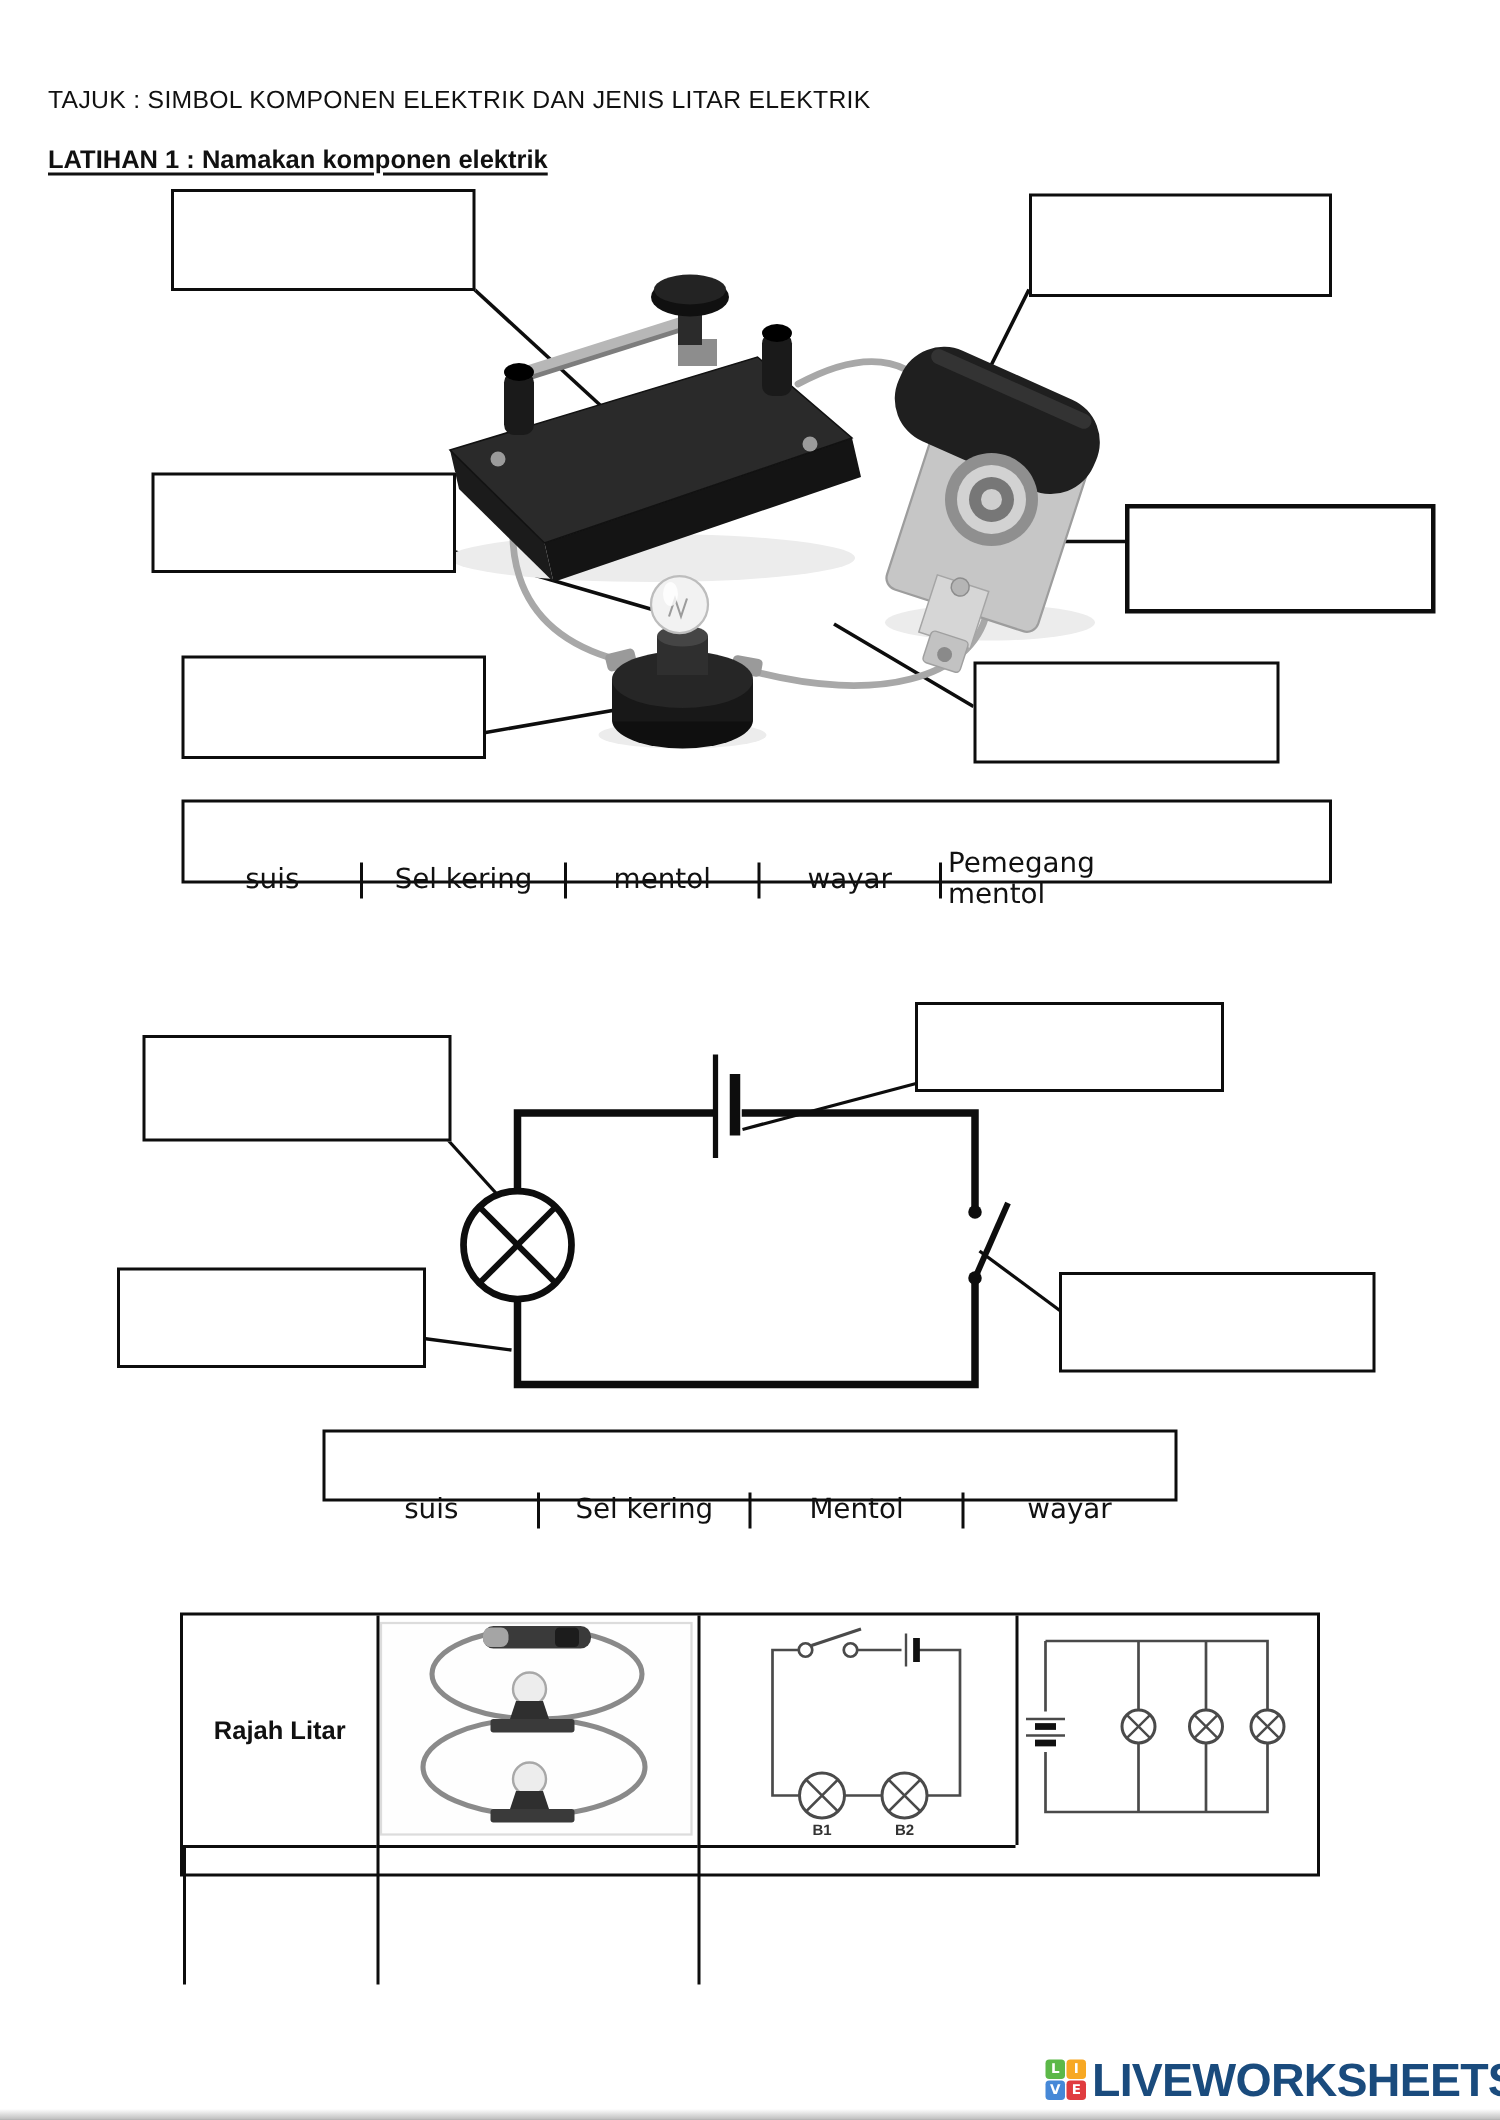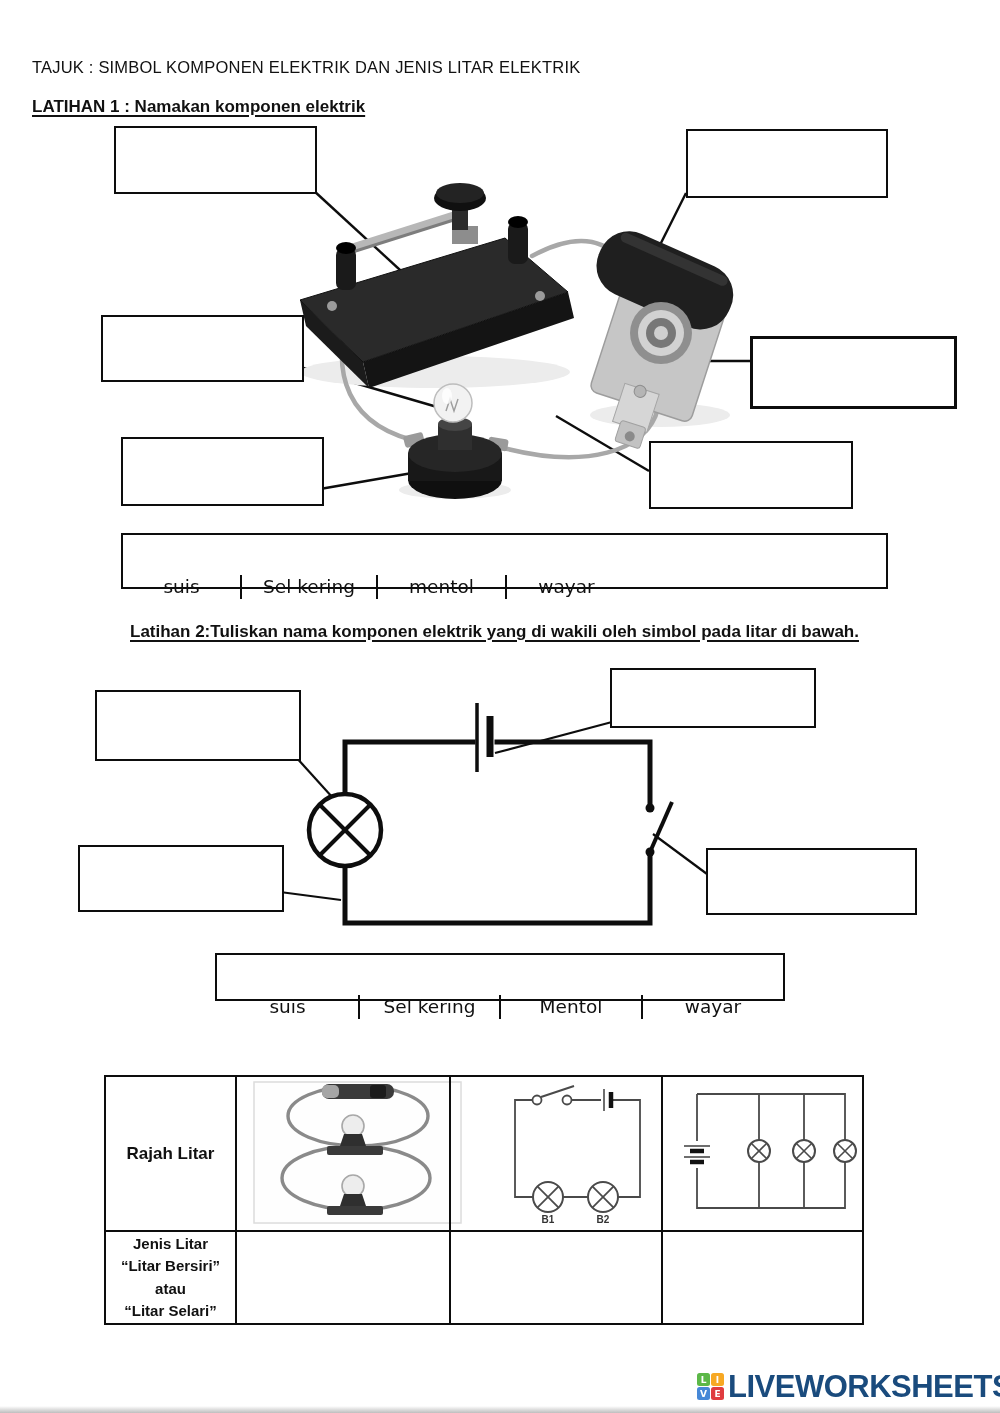--- a/index.html
+++ b/index.html
@@ -225,54 +225,44 @@
   <div class="abs ansbox" style="left:101px;top:315px;width:199px;height:63px;"></div>
   <div class="abs ansbox thick" style="left:750px;top:336px;width:201px;height:67px;"></div>
   <div class="abs ansbox" style="left:121px;top:437px;width:199px;height:65px;"></div>
   <div class="abs ansbox" style="left:649px;top:441px;width:200px;height:64px;"></div>
 
   <div class="abs wb" style="left:121px;top:533px;width:767px;height:56px;">
     <div class="wb-cell" style="width:117px;">suis</div>
     <div class="wb-cell" style="width:136px;">Sel kering</div>
     <div class="wb-cell" style="width:129px;">mentol</div>
     <div class="wb-cell" style="width:121px;">wayar</div>
-  </div>
-
-  <div class="abs" style="left:130px;top:622px;">
-    <span class="hd">Latihan 2:Tuliskan nama komponen elektrik yang di wakili oleh simbol pada litar di bawah.</span>
-  </div>
+    <div class="wb-cell" style="width:143px;">Pemegang mentol</div>
+  </div>
+
 
   <div class="abs ansbox" style="left:95px;top:690px;width:202px;height:67px;"></div>
   <div class="abs ansbox" style="left:610px;top:668px;width:202px;height:56px;"></div>
   <div class="abs ansbox" style="left:78px;top:845px;width:202px;height:63px;"></div>
   <div class="abs ansbox" style="left:706px;top:848px;width:207px;height:63px;"></div>
 
   <div class="abs wb" style="left:215px;top:953px;width:570px;height:48px;">
     <div class="wb-cell" style="width:142px;">suis</div>
     <div class="wb-cell" style="width:142px;">Sel kering</div>
     <div class="wb-cell" style="width:143px;">Mentol</div>
     <div class="wb-cell" style="width:143px;">wayar</div>
   </div>
 
 
-  <div class="abs l3" style="left:104px;top:1075px;width:760px;height:250px;">
+  <div class="abs l3" style="left:120px;top:1075px;width:760px;height:176px;">
     <div class="l3cell c0">
       <div class="l3lbl">Rajah Litar</div>
     </div>
     <div class="l3cell"></div>
     <div class="l3cell"></div>
     <div class="l3cell"></div>
-    <div class="l3cell c0 r1">
-      <div class="l3lbl2">
-        <span>Jenis Litar</span>
-        <span>“Litar Bersiri”</span>
-        <span>atau</span>
-        <span>“Litar Selari”</span>
-      </div>
-    </div>
     <div class="l3cell r1"></div>
     <div class="l3cell r1"></div>
     <div class="l3cell r1"></div>
   </div>
 
   <div class="abs logo" style="left:697px;top:1371px;">
     <div class="logo-grid">
       <div class="tile tile-0">L</div>
       <div class="tile tile-1">I</div>
       <div class="tile tile-2">V</div>

